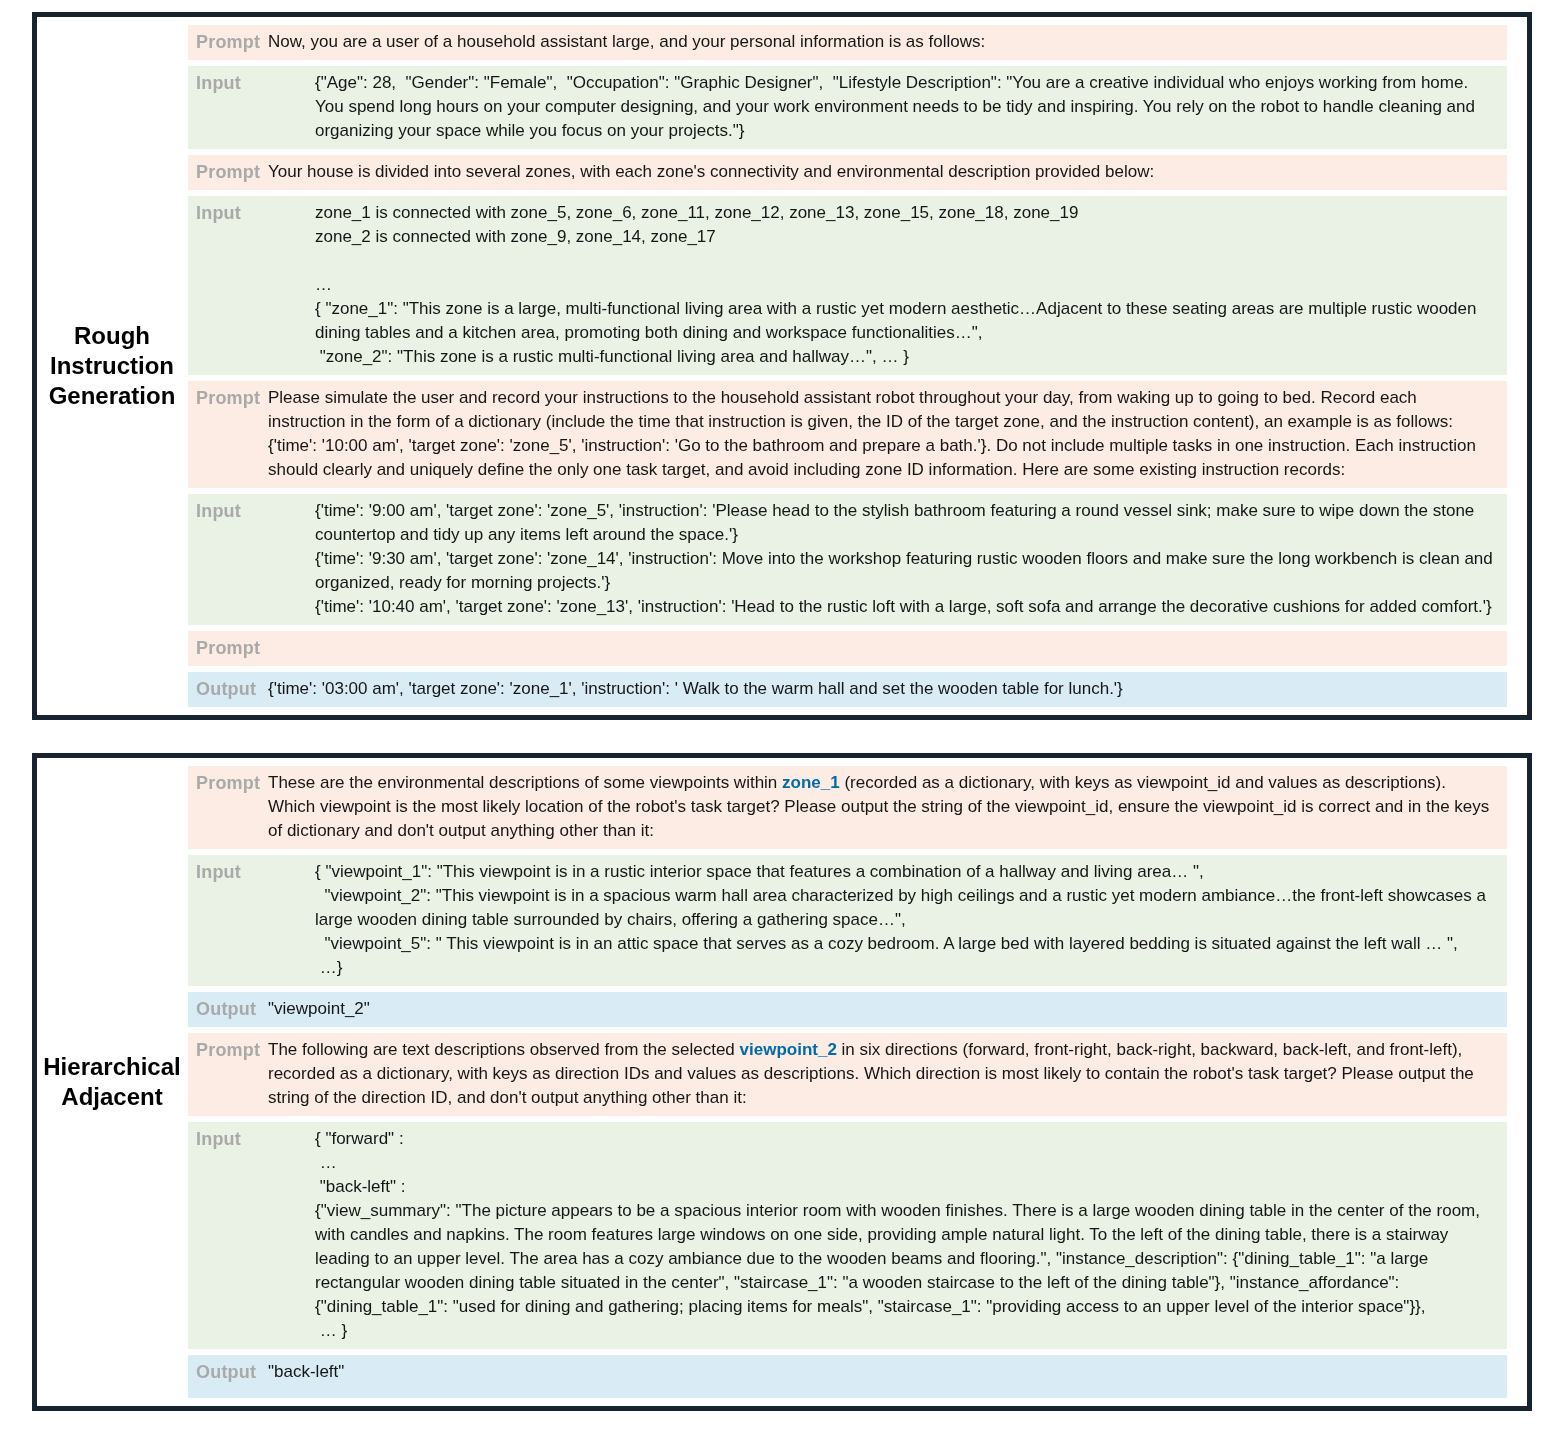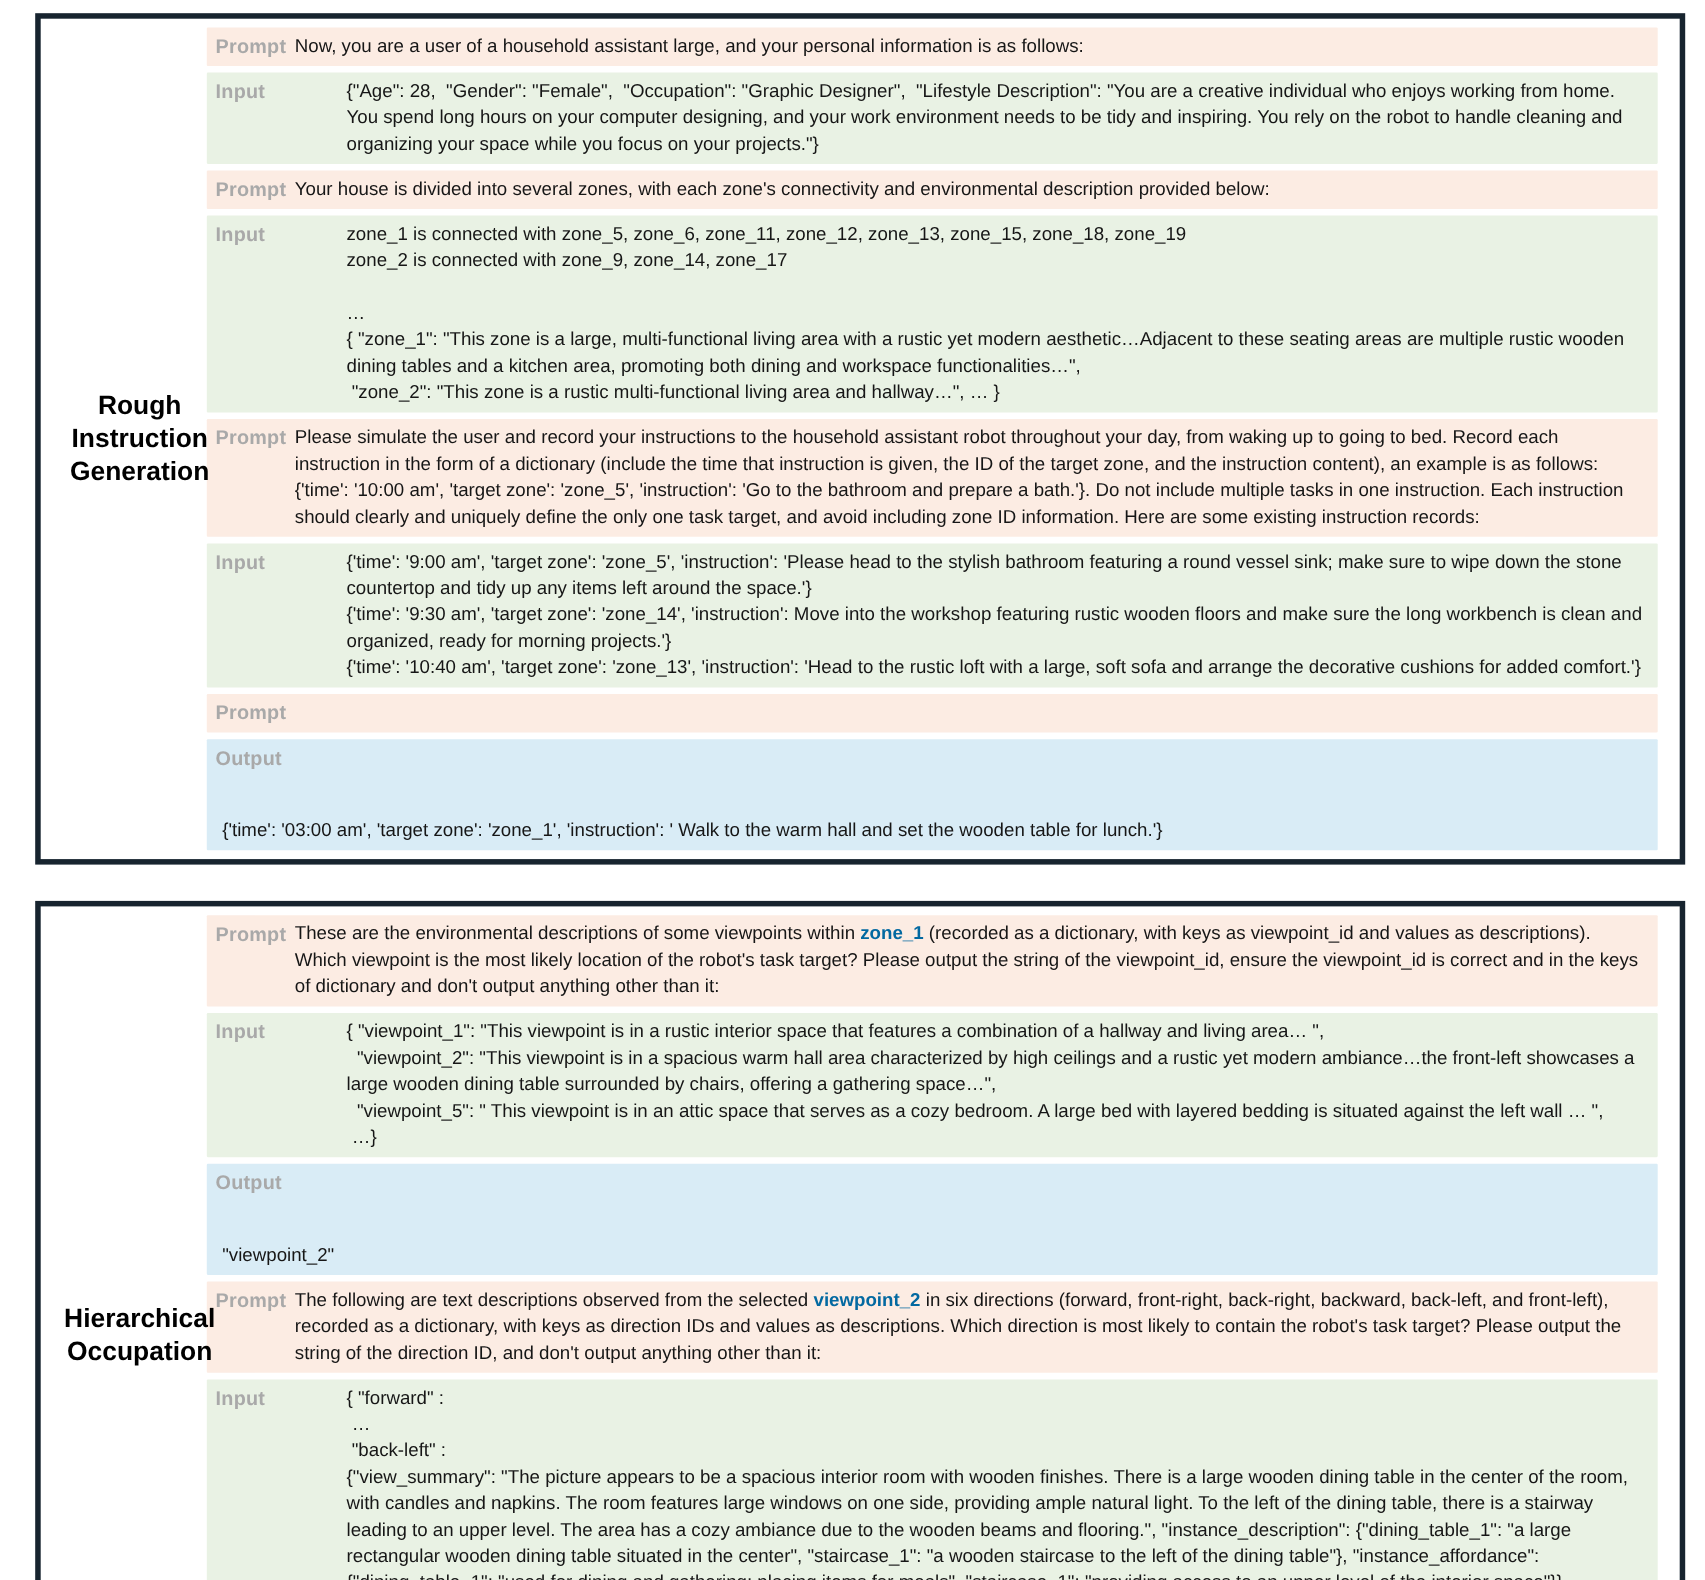--- a/index.html
+++ b/index.html
@@ -18,21 +18,21 @@
     width: 1500px;
     margin-left: 32px;
     border: 5px solid #17242f;
     background: #ffffff;
     position: relative;
   }
   .panel-1 { margin-top: 12px; min-height: 688px; }
   .panel-2 { margin-top: 33px; min-height: 625px; }
   .side-title {
     position: absolute;
-    left: 15px;
+    left: 0;
     top: 50%;
     transform: translateY(-50%);
     width: 150px;
     text-align: center;
     font-weight: 700;
     font-size: 24px;
     line-height: 30px;
     color: #000000;
     white-space: pre-line;
   }
@@ -43,21 +43,21 @@
     padding: 8px 20px 8px 151px;
   }
   .block {
     display: flex;
     align-items: flex-start;
     padding: 5px 10px 6px 8px;
     border-radius: 1px;
   }
   .block.prompt { background: #fcece3; }
   .block.input  { background: #e9f2e4; gap: 47px; }
-  .block.output { background: #d9ecf6; flex-direction: column; }
+  .block.output { background: #d9ecf6; }
   .blabel {
     flex: 0 0 66px;
     font-weight: 700;
     font-size: 18px;
     line-height: 24px;
     color: #a9a9a9;
     letter-spacing: 0.2px;
   }
   .bcontent {
     flex: 1;
@@ -127,21 +127,21 @@
       <div class="block output">
         <div class="blabel">Output</div>
         <div class="bcontent">{'time': '03:00 am', 'target zone': 'zone_1', 'instruction': ' Walk to the warm hall and set the wooden table for lunch.'}</div>
       </div>
 
     </div>
   </div>
 
   <div class="panel panel-2">
     <div class="side-title">Hierarchical
-Occupation</div>
+Adjacent</div>
     <div class="blocks">
 
       <div class="block prompt">
         <div class="blabel">Prompt</div>
         <div class="bcontent"><span>These are the environmental descriptions of some viewpoints within </span><span class="red">zone_1</span><span> (recorded as a dictionary, with keys as viewpoint_id and values as descriptions). Which viewpoint is the most likely location of the robot's task target? Please output the string of the viewpoint_id, ensure the viewpoint_id is correct and in the keys of dictionary and don't output anything other than it:</span></div>
       </div>
 
       <div class="block input">
         <div class="blabel">Input</div>
         <div class="bcontent">{ "viewpoint_1": "This viewpoint is in a rustic interior space that features a combination of a hallway and living area… ",

